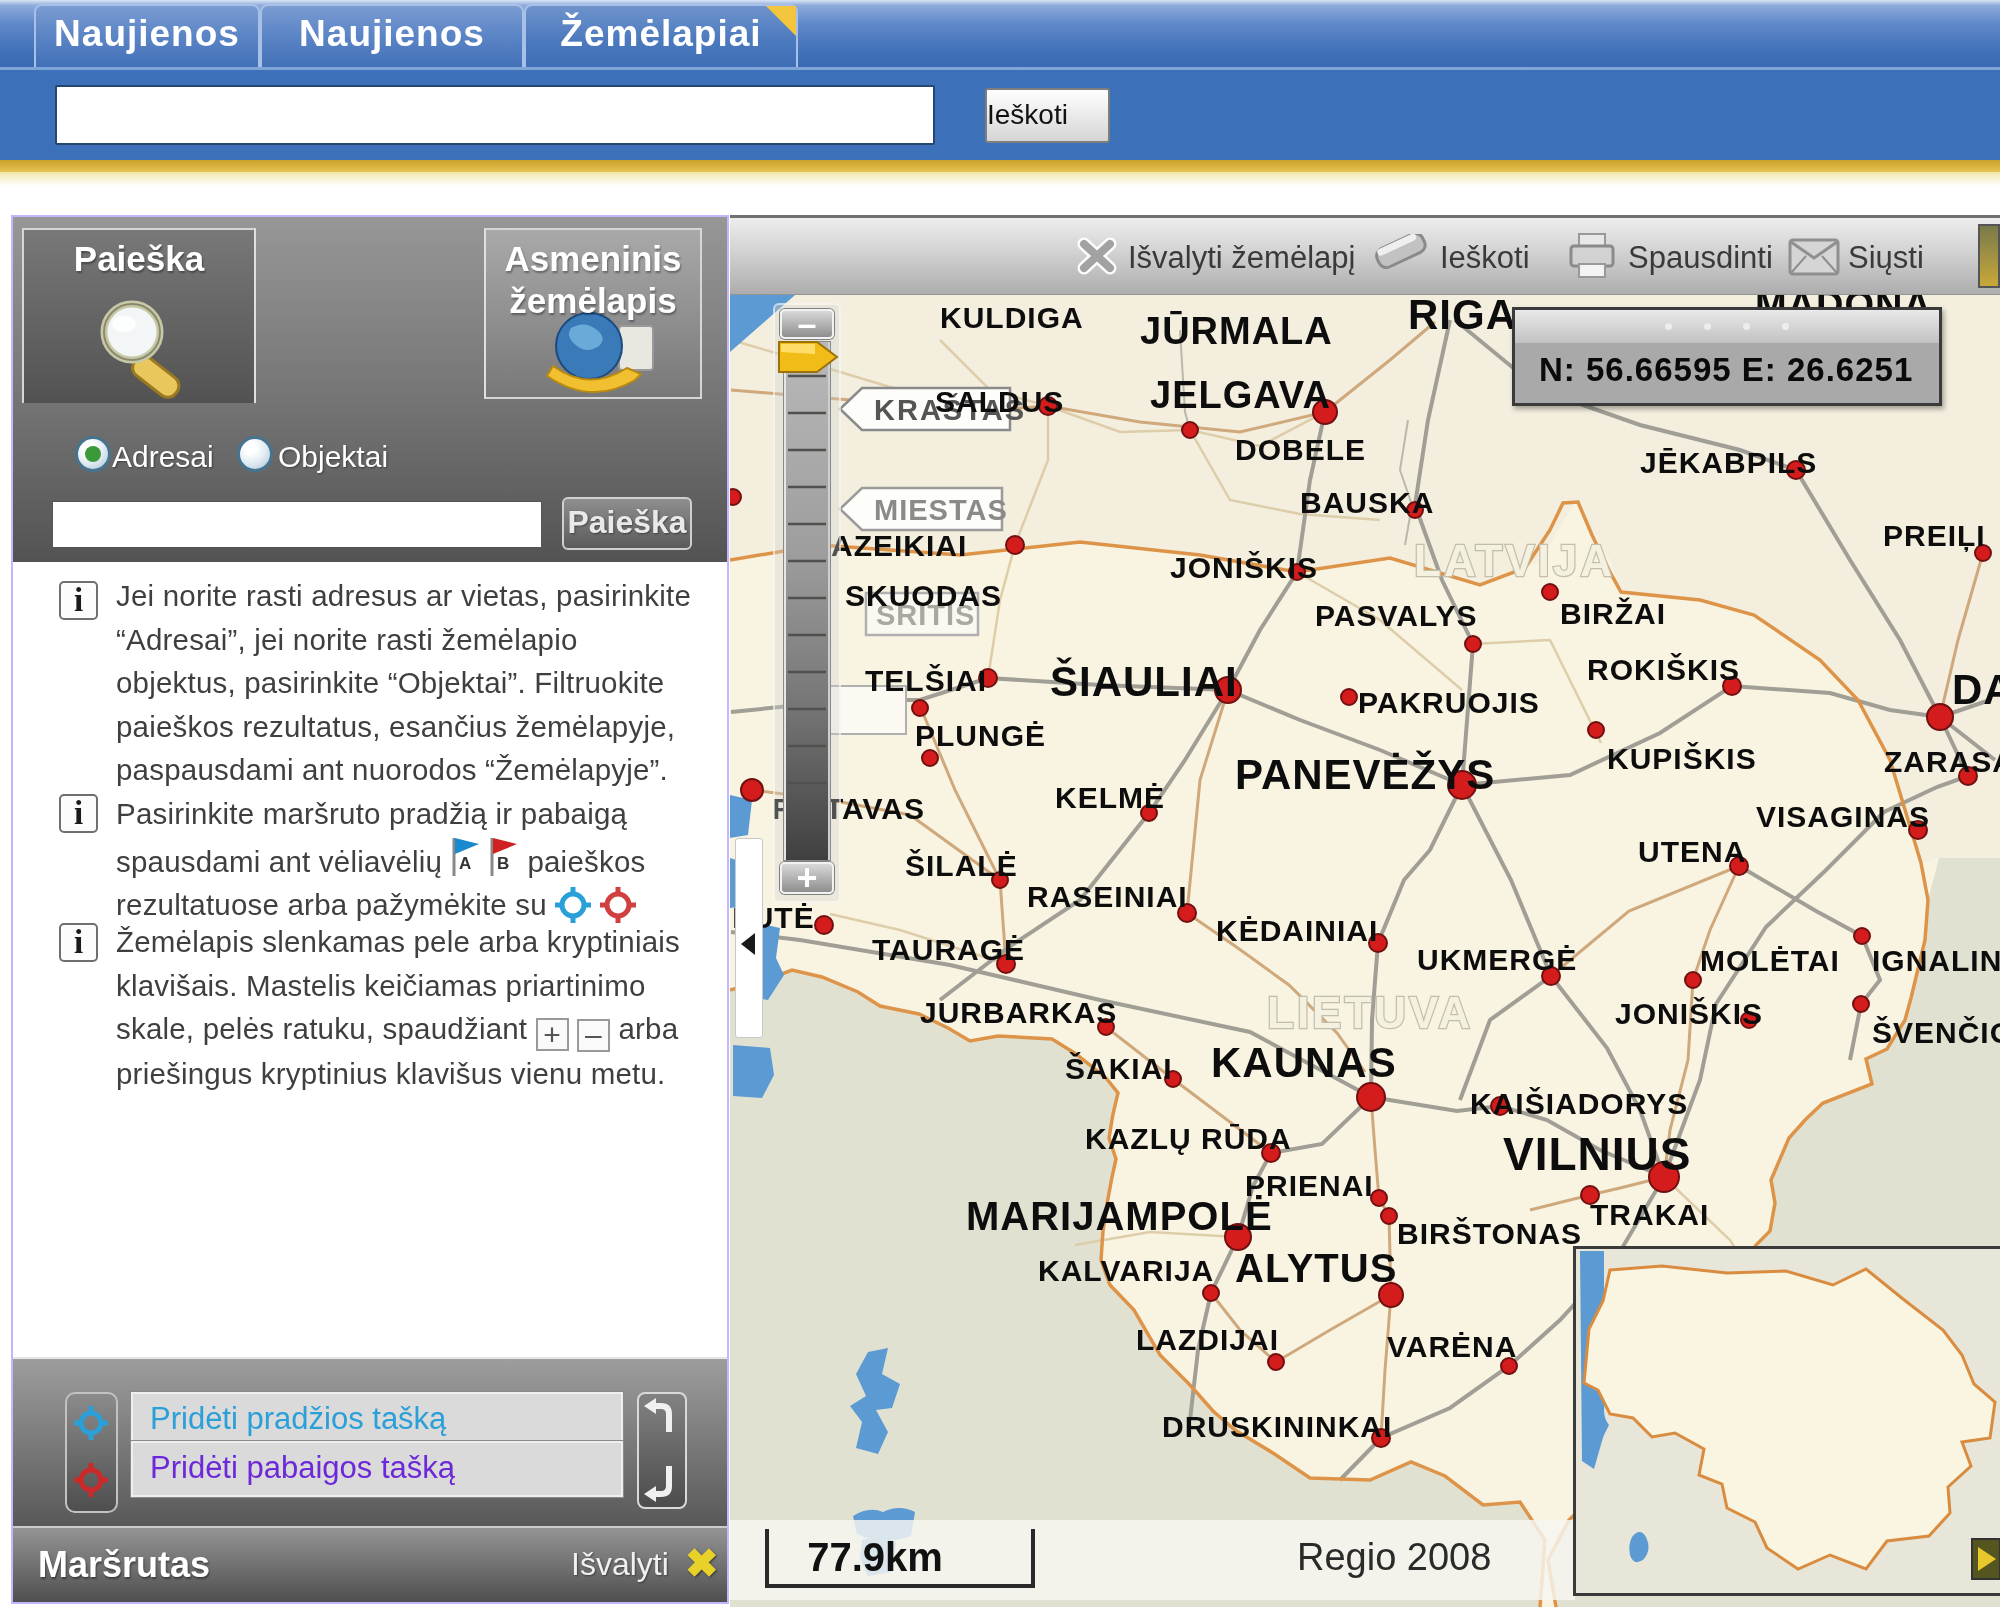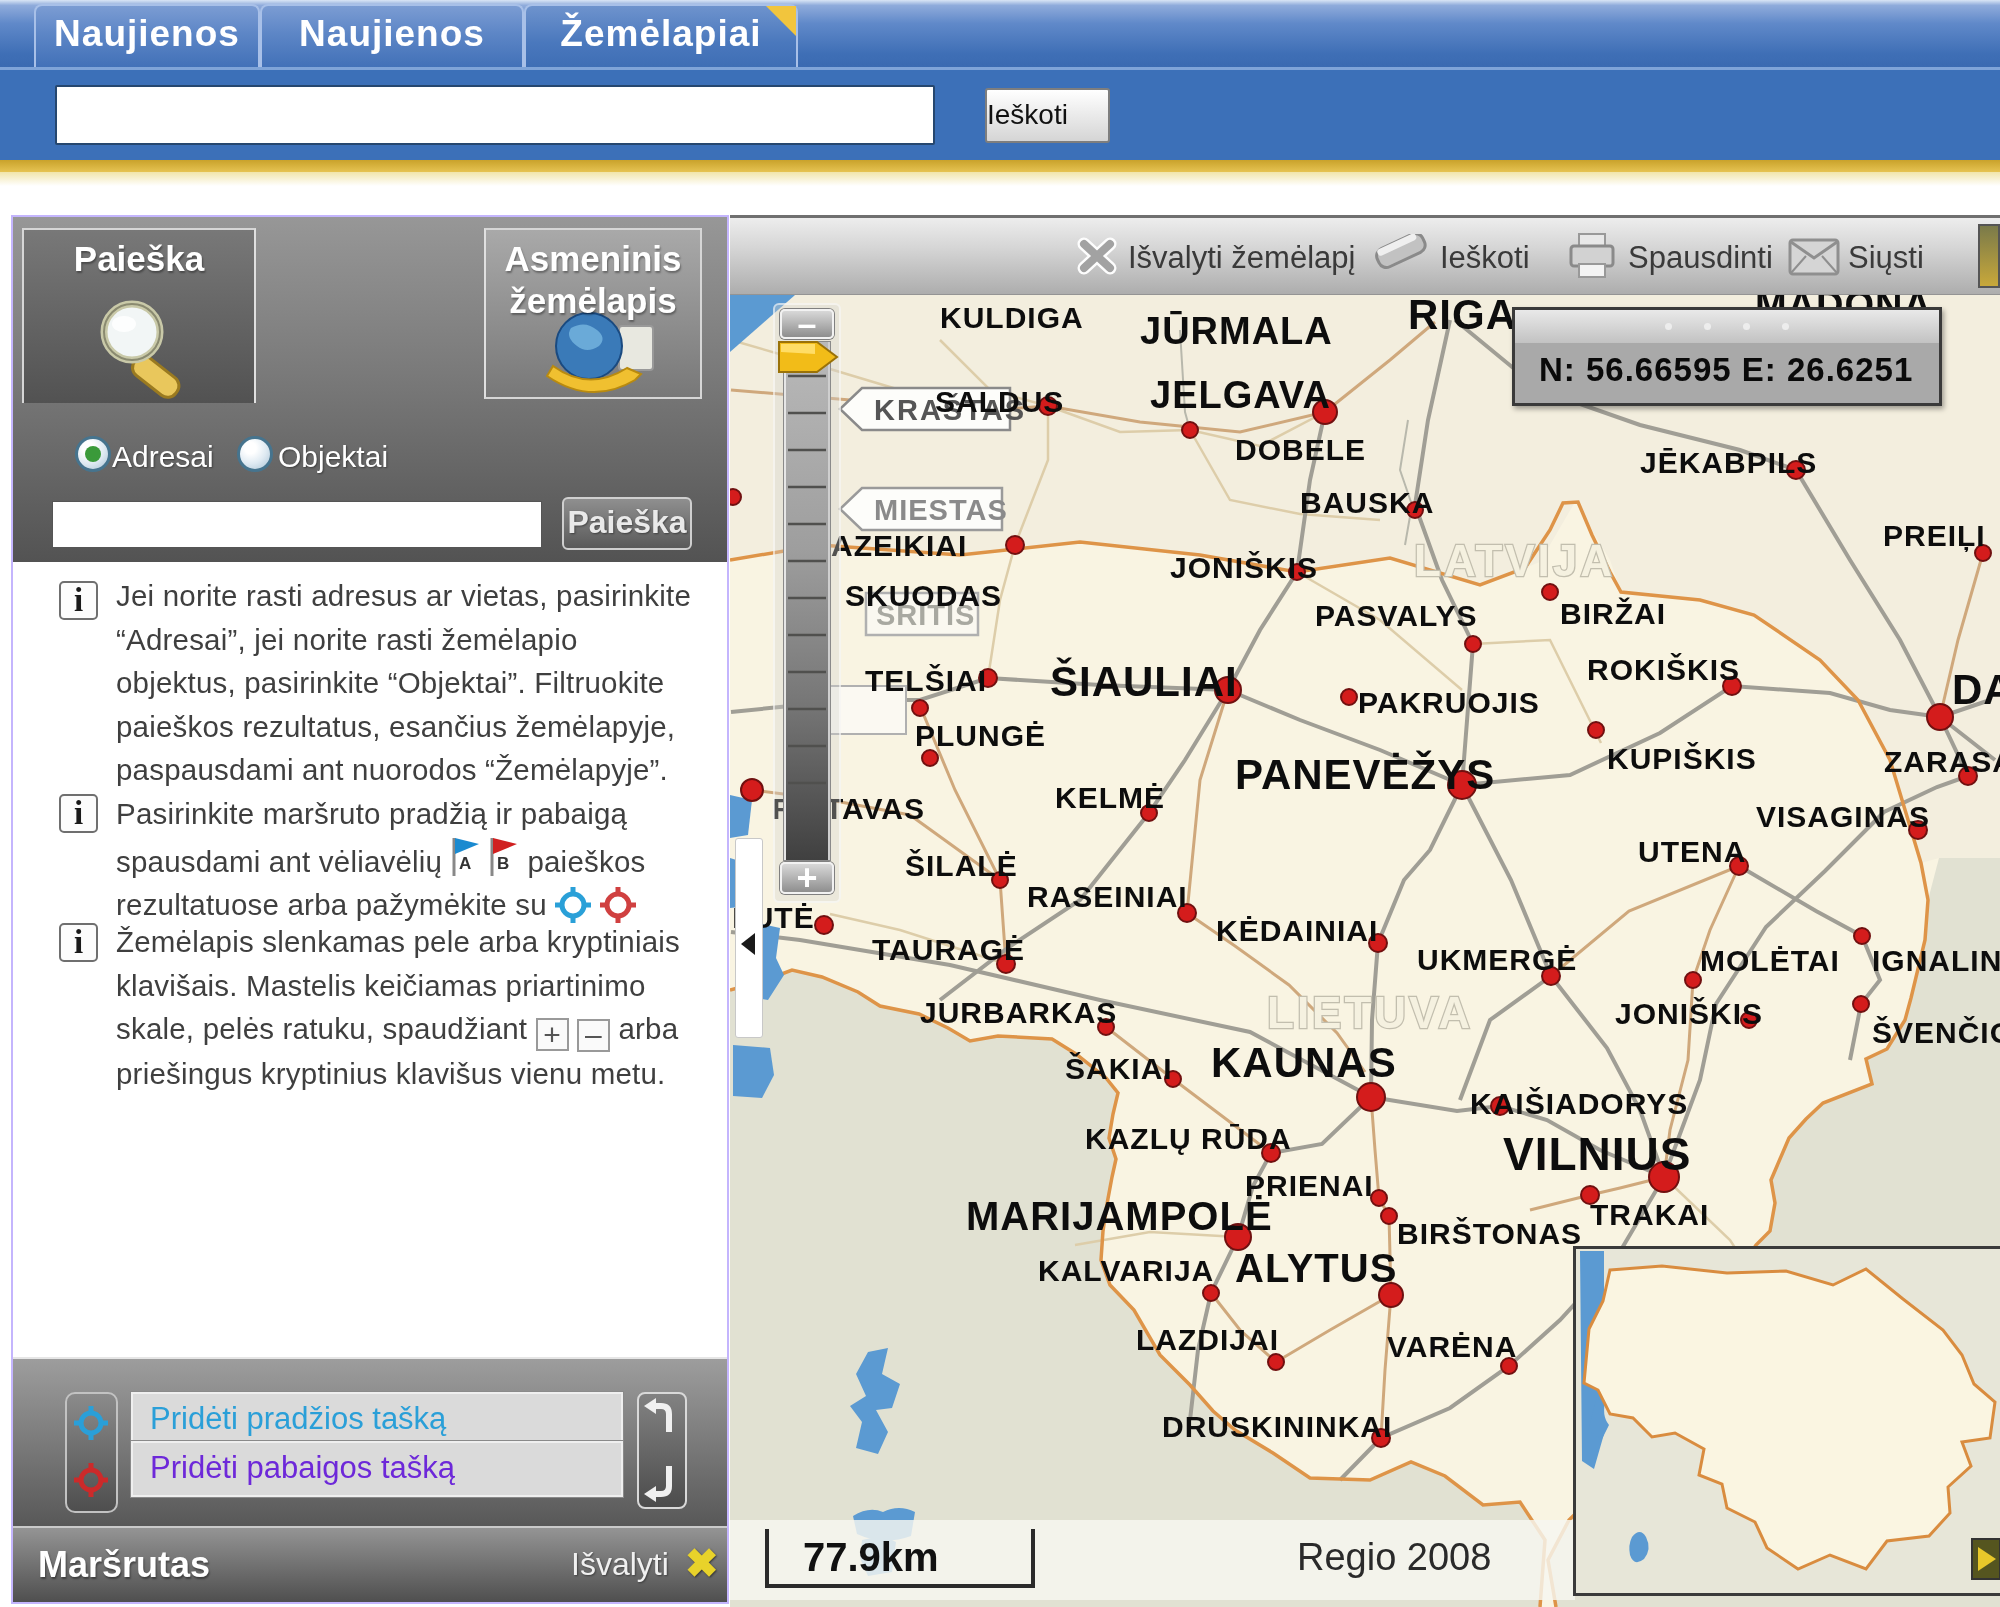--- a/index.html
+++ b/index.html
@@ -403,21 +403,21 @@
   <div class="abs" style="left:0;top:0;width:424px;height:33px;background:linear-gradient(#e9e9e9,#c2c2c2)"></div>
   <div class="abs" style="left:150px;top:13px;width:7px;height:7px;border-radius:50%;background:#efefef;opacity:.9"></div>
   <div class="abs" style="left:189px;top:13px;width:7px;height:7px;border-radius:50%;background:#efefef;opacity:.9"></div>
   <div class="abs" style="left:228px;top:13px;width:7px;height:7px;border-radius:50%;background:#efefef;opacity:.9"></div>
   <div class="abs" style="left:267px;top:13px;width:7px;height:7px;border-radius:50%;background:#efefef;opacity:.9"></div>
   <div class="abs" style="left:24px;top:41px;font-size:33px;font-weight:bold;color:#0a0a0a;letter-spacing:1px;white-space:nowrap">N: 56.66595 E: 26.6251</div>
 </div>
 
 <div class="abs" style="left:730px;top:1520px;width:845px;height:80px;background:rgba(247,246,240,.82)"></div>
 <div class="abs" style="left:765px;top:1529px;width:270px;height:59px;border-left:4px solid #2a2a2a;border-bottom:4px solid #2a2a2a;border-right:4px solid #2a2a2a"></div>
-<div class="abs" style="left:803px;top:1535px;width:220px;font-size:40px;font-weight:bold;color:#111">77.9km</div>
+<div class="abs" style="left:765px;top:1535px;width:220px;text-align:center;font-size:40px;font-weight:bold;color:#111">77.9km</div>
 <div class="abs" style="left:1297px;top:1536px;font-size:38px;color:#2a2a2a">Regio 2008</div>
 
 <div class="abs" style="left:1573px;top:1246px;width:427px;height:350px;border:3px solid #3a3a3a;border-right:none;background:#e7e6d8;overflow:hidden">
 <svg width="424" height="344" viewBox="0 0 424 344">
 <path d="M4 2 h24 v130 l-6 18 6 35 l-10 35 l-12 -8 z" fill="#5b9ad2"></path>
 <path d="M28 120 q8 12 2 30 q-5 16 3 26 l-7 14 -14 -8 z" fill="#5b9ad2"></path>
 <polygon fill="#faf5e1" stroke="#d98c3f" stroke-width="3" points="34,21 86,17 151,24 210,22 257,36 290,20 327,50 367,81 386,106 398,135 419,153 414,189 386,193 395,217 372,238 374,264 353,287 311,292 290,320 254,306 222,320 191,299 179,273 151,259 146,235 123,226 128,200 99,184 76,188 57,169 34,165 22,141 8,134 13,80 27,52"></polygon>
 <path d="M56 288 q8 -10 14 0 q6 12 -2 22 q-10 8 -14 -4 q-2 -10 2 -18z" fill="#5b9ad2"></path>
 <rect x="396" y="290" width="28" height="40" fill="#55551f" stroke="#333" stroke-width="2"></rect>
 <polygon points="402,298 420,310 402,322" fill="#e8c82a"></polygon>

